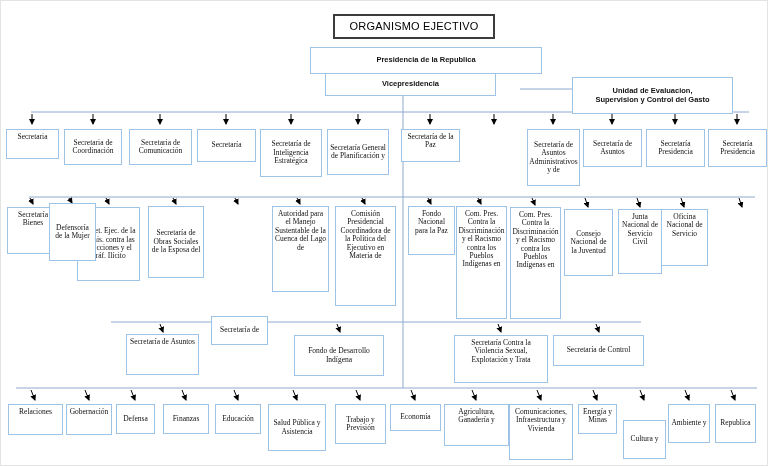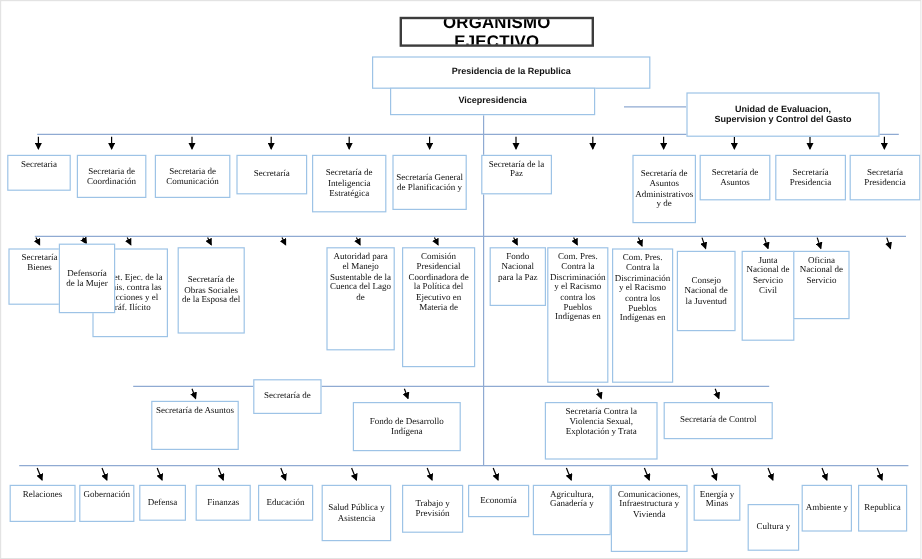--- a/index.html
+++ b/index.html
@@ -6,21 +6,21 @@
   .stage{position:relative;width:768px;height:466px;background:#ffffff;
          font-family:"Liberation Serif",serif;overflow:hidden;
          border:1px solid #e3e3e3;box-sizing:border-box}
   svg.wires{position:absolute;left:0;top:0;pointer-events:none}
   .n{position:absolute;box-sizing:border-box;background:#fff;
      border:1px solid #9dc3e6;display:flex;align-items:center;justify-content:center;
      text-align:center;font-size:7.5px;line-height:1.12;color:#111;
      overflow:hidden;padding:1px 2px}
   .top{align-items:flex-start;padding-top:3px}
   .hb{font-family:"Liberation Sans",sans-serif;font-weight:700;font-size:7.5px}
-  .title{font-family:"Liberation Sans",sans-serif;font-weight:700;font-size:14px;
+  .title{font-family:"Liberation Sans",sans-serif;font-weight:400;font-size:11px;
          border:2px solid #3c3c3c;letter-spacing:.2px;color:#000}
   .z2{z-index:2}
 </style>
 </head>
 <body>
 
 <div class="stage">
 
   <svg class="wires" width="768" height="466">
     <defs>
@@ -116,21 +116,21 @@
   <div class="n top" style="left:6px;top:206px;width:52px;height:47px">Secretaría Bienes</div>
   <div class="n z2" style="left:48px;top:202px;width:47px;height:58px">Defensoría de la Mujer</div>
   <div class="n" style="left:76px;top:206px;width:63px;height:74px">Secret. Ejec. de la Comis. contra las Adicciones y el Tráf. Ilícito</div>
   <div class="n" style="left:147px;top:205px;width:56px;height:72px">Secretaría de Obras Sociales de la Esposa del</div>
   <div class="n top" style="left:271px;top:205px;width:57px;height:86px">Autoridad para el Manejo Sustentable de la Cuenca del Lago de</div>
   <div class="n top" style="left:334px;top:205px;width:61px;height:100px">Comisión Presidencial Coordinadora de la Política del Ejecutivo en Materia de</div>
   <div class="n top" style="left:407px;top:205px;width:47px;height:49px">Fondo Nacional para la Paz</div>
   <div class="n top" style="left:455px;top:205px;width:51px;height:113px">Com. Pres. Contra la Discriminación y el Racismo contra los Pueblos Indígenas en</div>
   <div class="n top" style="left:509px;top:206px;width:51px;height:112px">Com. Pres. Contra la Discriminación y el Racismo contra los Pueblos Indígenas en</div>
   <div class="n" style="left:563px;top:208px;width:49px;height:67px">Consejo Nacional de la Juventud</div>
-  <div class="n top" style="left:617px;top:208px;width:44px;height:75px">Junta Nacional de Servicio Civil</div>
+  <div class="n top" style="left:617px;top:208px;width:44px;height:65px">Junta Nacional de Servicio Civil</div>
   <div class="n top" style="left:660px;top:208px;width:47px;height:57px">Oficina Nacional de Servicio</div>
 
   <div class="n top" style="left:125px;top:333px;width:73px;height:41px">Secretaría de Asuntos</div>
   <div class="n" style="left:210px;top:315px;width:57px;height:29px">Secretaría de</div>
   <div class="n" style="left:293px;top:334px;width:90px;height:41px">Fondo de Desarrollo Indígena</div>
   <div class="n top" style="left:453px;top:334px;width:94px;height:48px">Secretaría Contra la Violencia Sexual, Explotación y Trata</div>
   <div class="n" style="left:552px;top:334px;width:91px;height:31px">Secretaría de Control</div>
 
   <div class="n top" style="left:7px;top:403px;width:55px;height:31px">Relaciones</div>
   <div class="n top" style="left:65px;top:403px;width:46px;height:31px">Gobernación</div>

